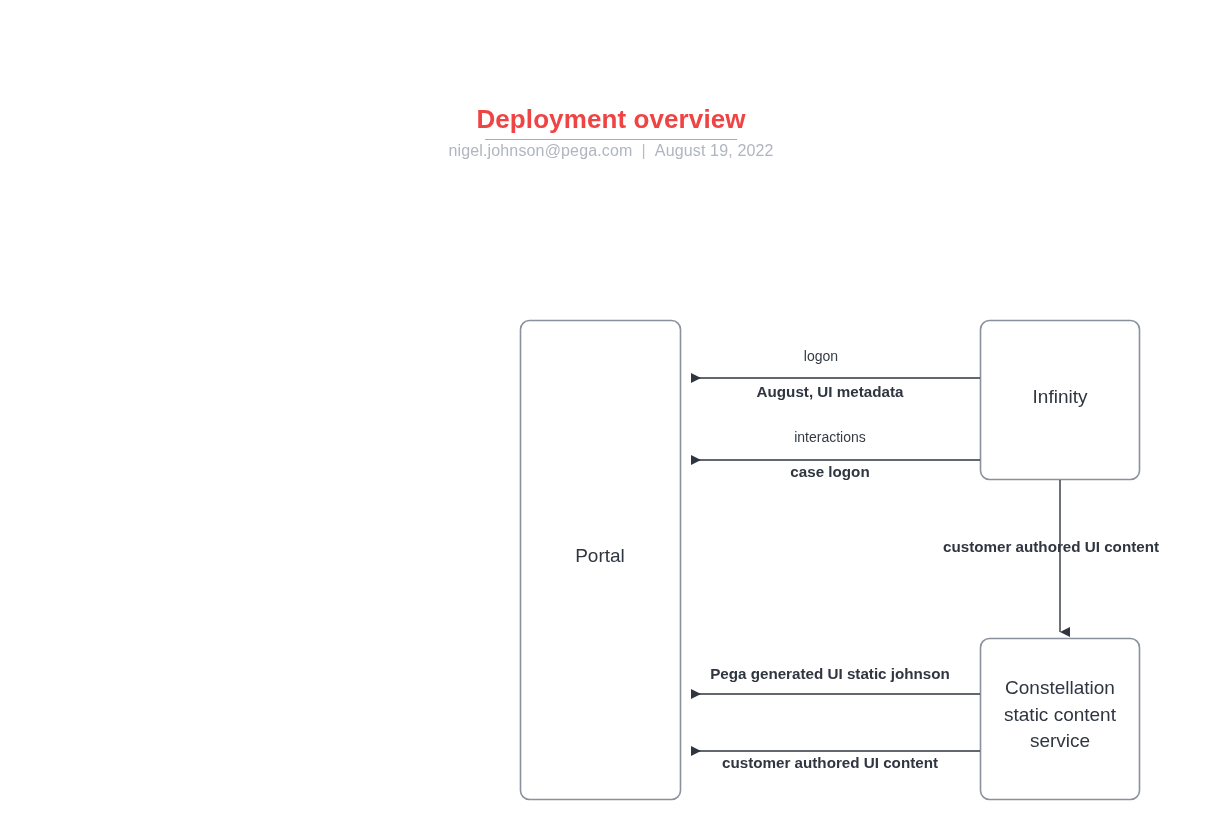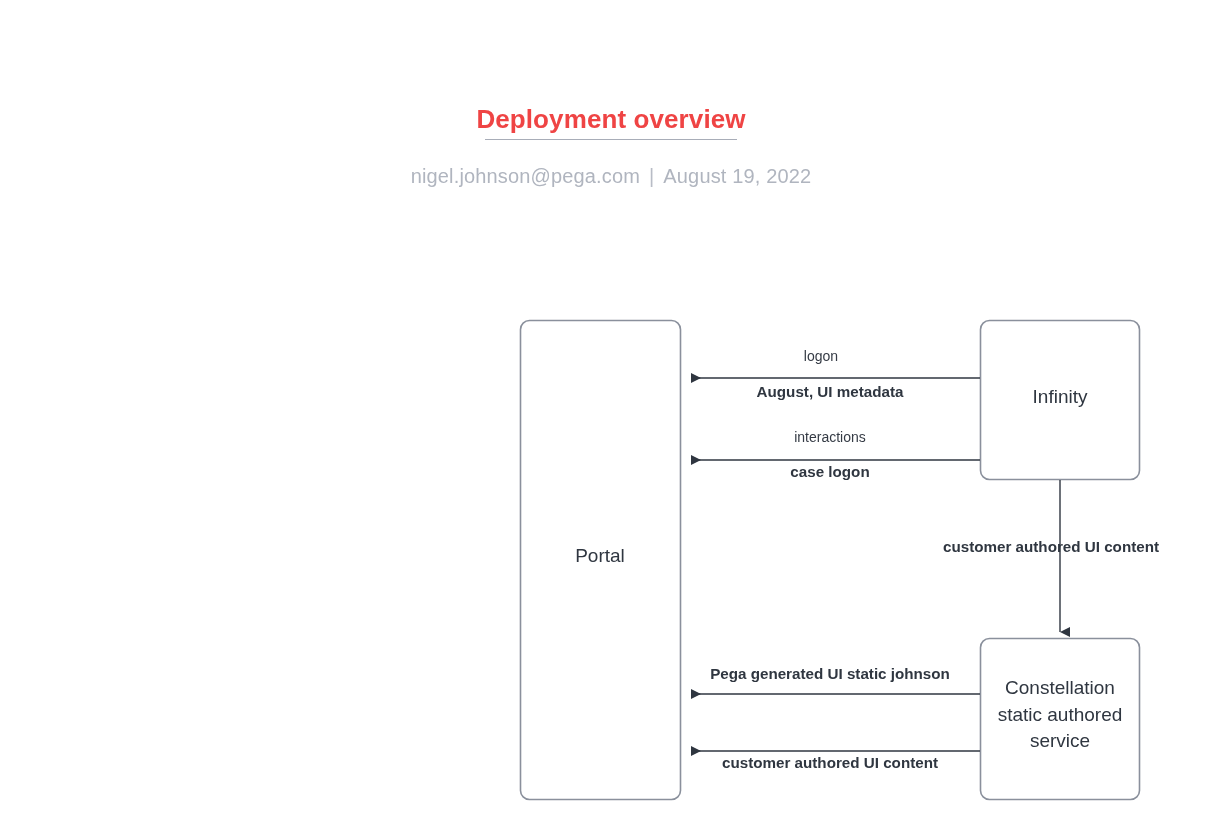--- a/index.html
+++ b/index.html
@@ -37,22 +37,22 @@
     padding: 0 10px;
     white-space: nowrap;
   }
   #title-rule {
     height: 1px;
     background: #a8adb8;
     margin: 5px auto 0 auto;
     width: 252px;
   }
   #byline {
-    margin-top: 25px;
-    font-size: 20px;
+    margin-top: 2px;
+    font-size: 16px;
     color: #b0b5bf;
     white-space: nowrap;
     letter-spacing: 0.15px;
   }
   #byline .sep {
     padding: 0 9px;
     color: #b8bcc6;
   }
 
   
@@ -142,21 +142,21 @@
 
     <path d="M980,751 L691,751" fill="none" stroke="#2f3640" stroke-width="1.4" marker-end="url(#arrowL)"></path>
   </svg>
 
   <div class="node-label" style="left:520px; top:543px; width:160px;">Portal</div>
 
   <div class="node-label" style="left:980px; top:384px; width:160px;">Infinity</div>
 
   <div class="node-label" style="left:980px; top:675px; width:160px;">
     <div>Constellation</div>
-    <div>static authored</div>
+    <div>static content</div>
     <div>service</div>
   </div>
 
   <div class="edge-label plain" style="left:821px; top:347px;">logon</div>
 
   <div class="edge-label bold" style="left:830px; top:383px;">August, UI metadata</div>
 
   <div class="edge-label plain" style="left:830px; top:428px;">interactions</div>
 
   <div class="edge-label bold" style="left:830px; top:463px;">case logon</div>

